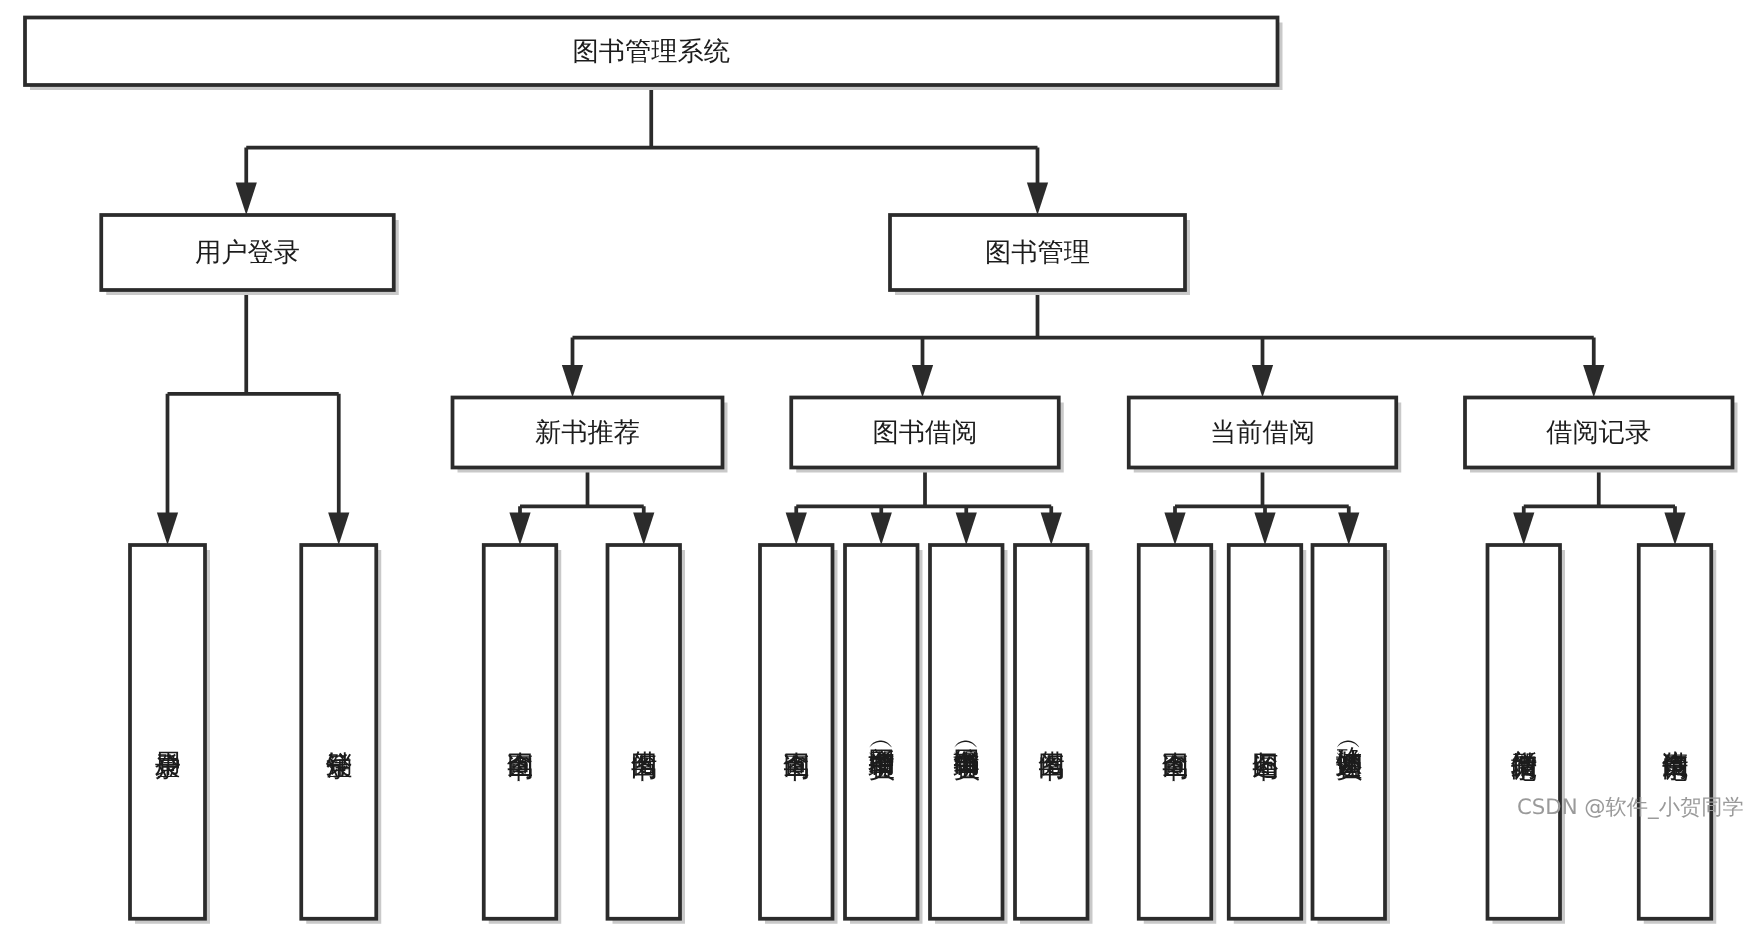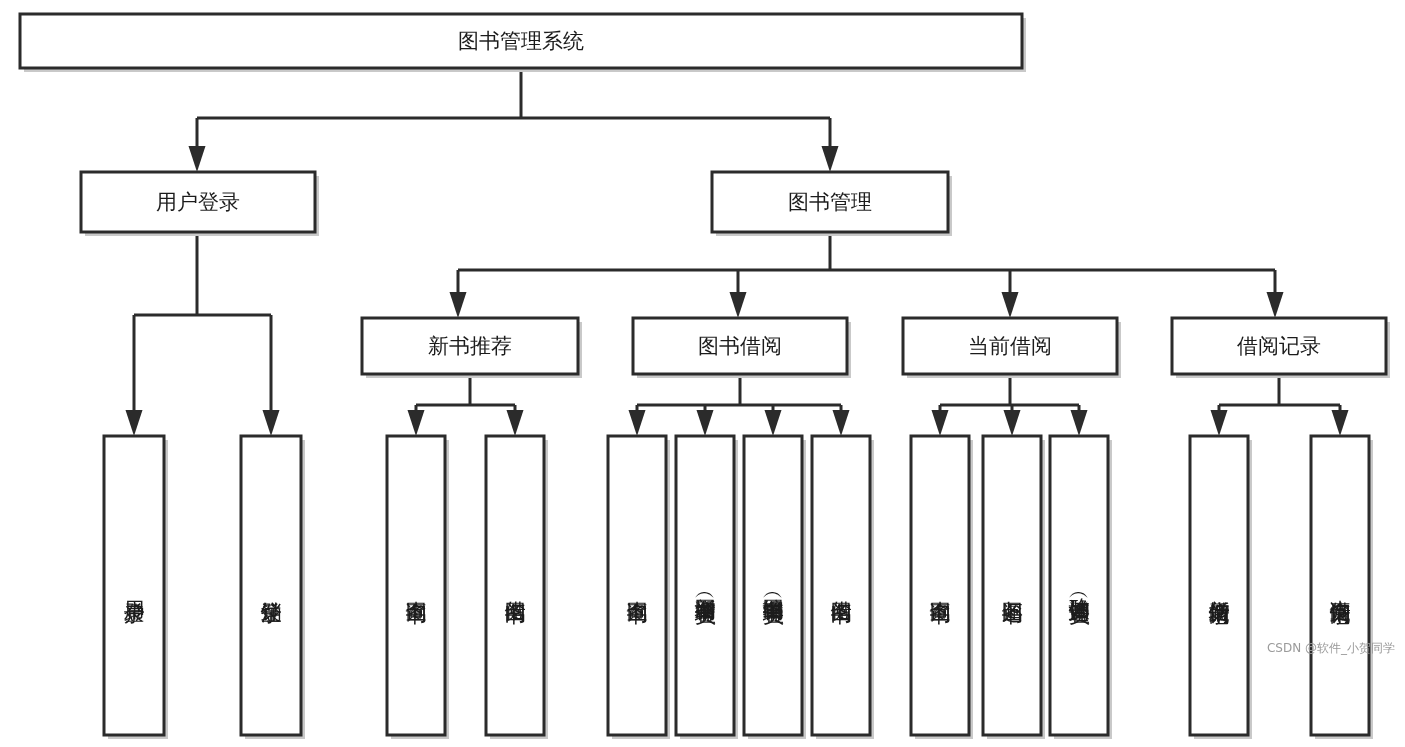--- a/index.html
+++ b/index.html
@@ -68,21 +68,21 @@
     letter-spacing: 1px;
     white-space: nowrap;
     pointer-events: none;
     user-select: none;
   }
   .watermark {
     position: absolute;
     right: 10px;
     bottom: 6px;
     font-family: "DejaVu Sans", "Liberation Sans", sans-serif;
-    font-size: 12px;
+    font-size: 17px;
     color: #9a9a9a;
     white-space: nowrap;
     user-select: none;
   }
 </style>
 </head>
 <body>
 
 <div id="diagram-root">
 

